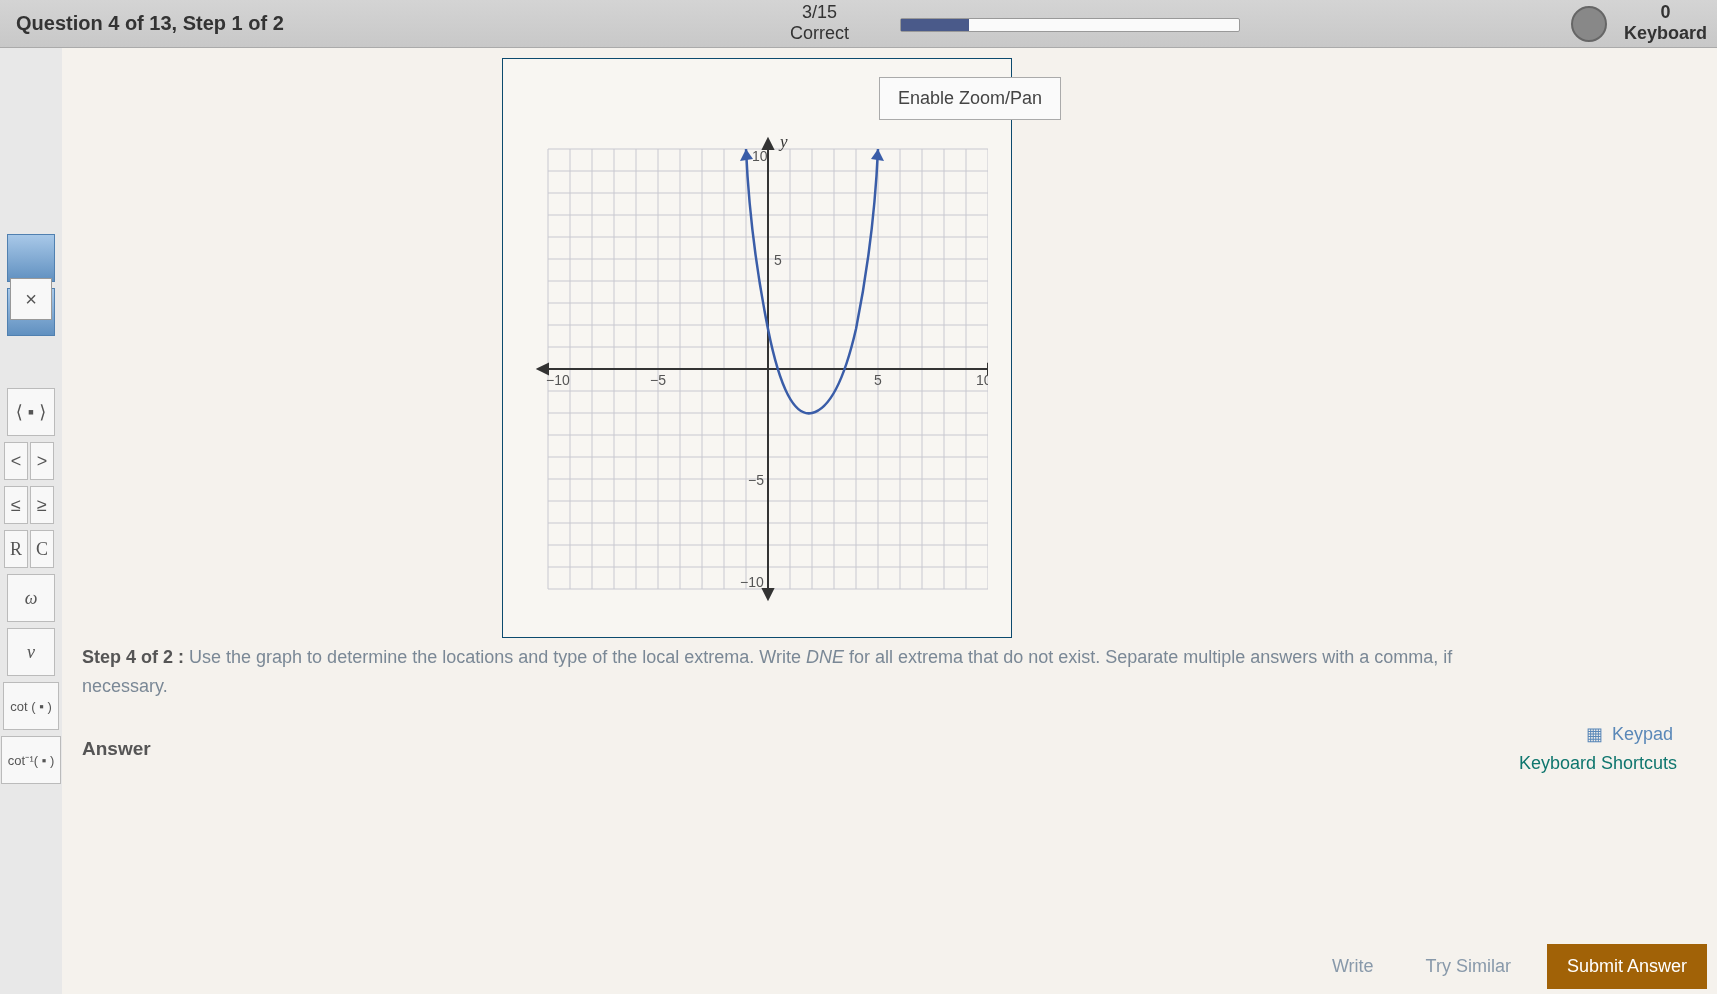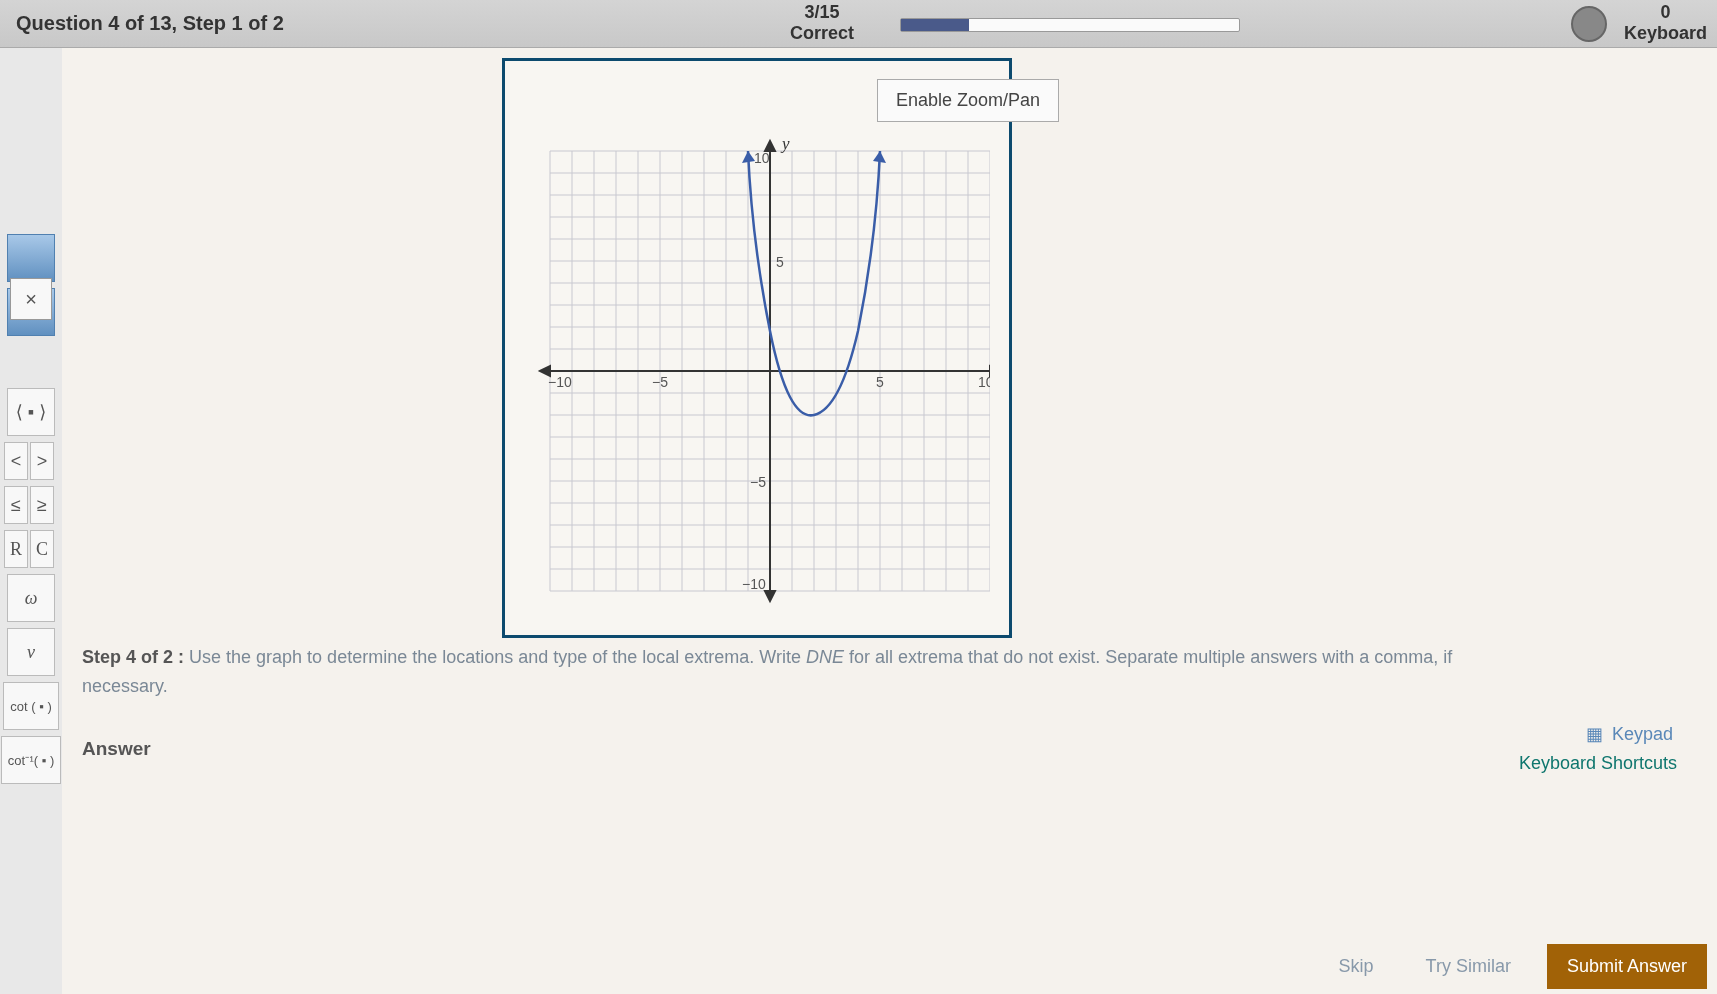--- a/index.html
+++ b/index.html
@@ -24,21 +24,21 @@
       font-weight: bold;
       color: #333;
       font-size: 20px;
     }
     .score-area {
       position: absolute;
       left: 790px;
       top: 2px;
       text-align: center;
       color: #333;
-      font-weight: bold;
+      font-weight: normal;
       font-size: 18px;
     }
     .progress-bar {
       position: absolute;
       left: 900px;
       top: 18px;
       width: 340px;
       height: 14px;
       background: #fafafa;
       border: 1px solid #999;
@@ -97,21 +97,21 @@
       color: #555;
     }
     .sidebar-item.fill { background: linear-gradient(#a8c8e8, #6090c0); border: 1px solid #5080b0; }
     .sidebar-spacer { height: 60px; }
     .graph-frame {
       position: absolute;
       left: 440px;
       top: 10px;
       width: 510px;
       height: 580px;
-      border: 3px solid #0c4a6e;
+      border: 1px solid #0c4a6e;
       background: #f8f6f2;
     }
     .zoom-button {
       position: absolute;
       right: -50px;
       top: 18px;
       padding: 10px 18px;
       background: #fafafa;
       border: 1px solid #aaa;
       font-size: 18px;
@@ -352,17 +352,17 @@
 
   <div class="answer-label">Answer</div>
 
   <div class="keypad-link">
     <span>▦</span>
     <span>Keypad</span>
   </div>
   <div class="kb-shortcuts">Keyboard Shortcuts</div>
 
   <div class="bottom-buttons">
-    <span class="btn-skip">Skip</span>
+    <span class="btn-skip">Write</span>
     <span class="btn-try">Try Similar</span>
     <button class="btn-submit">Submit Answer</button>
   </div>
 </div>
 
 </body></html>

